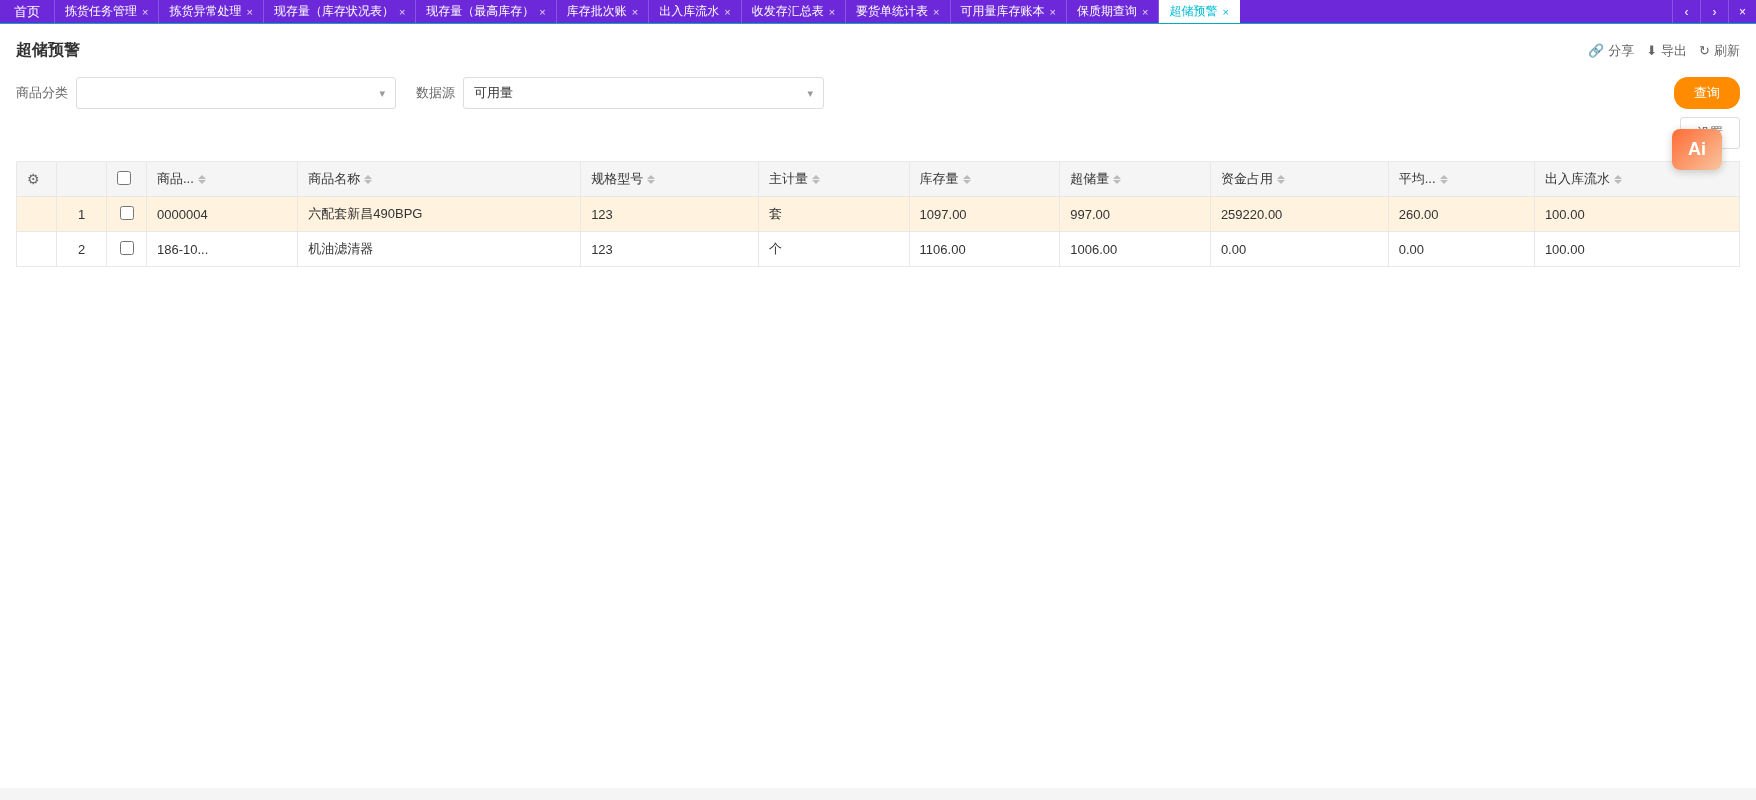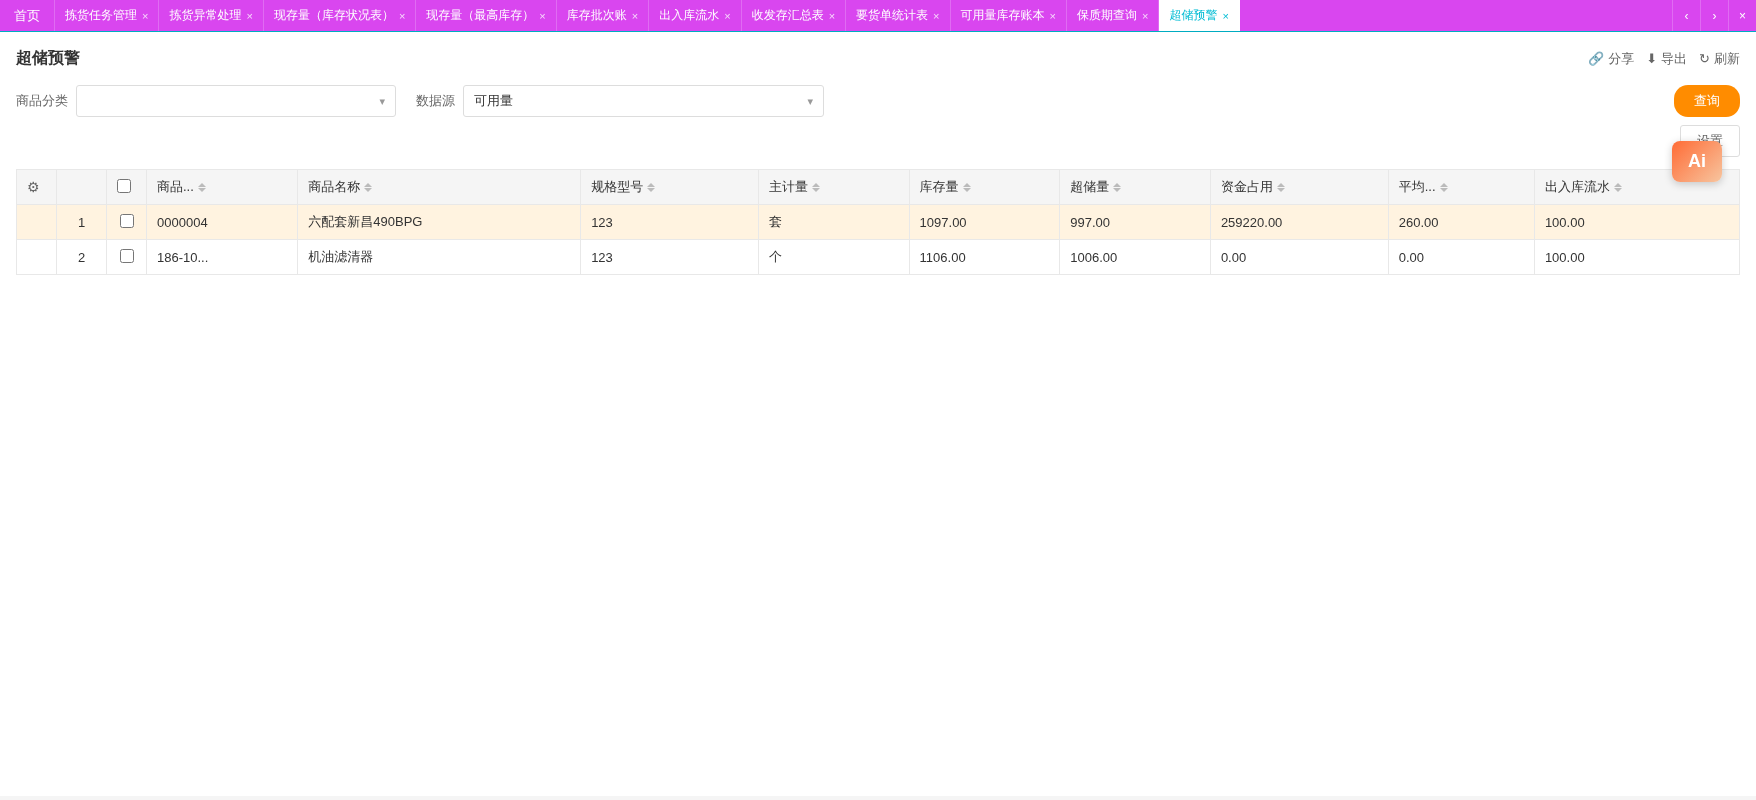--- a/index.html
+++ b/index.html
@@ -1,23 +1,23 @@
 <!DOCTYPE html>
 <html><head>
   <meta charset="utf-8">
   <style>
     * { margin: 0; padding: 0; box-sizing: border-box; }
     body { font-family: 'Microsoft YaHei', Arial, sans-serif; font-size: 13px; background: #f5f5f5; color: #333; }
 
     
     .top-nav {
-      background: #d946ef;
-      display: flex;
-      align-items: center;
-      height: 32px;
+      background: #6d28d9;
+      display: flex;
+      align-items: center;
+      height: 24px;
       overflow: hidden;
       border-bottom: 1px solid #00acc1;
     }
     .nav-tab {
       display: flex;
       align-items: center;
       padding: 0 10px;
       height: 100%;
       color: #fff;
       font-size: 12px;
@@ -249,21 +249,21 @@
     }
 
     input[type="checkbox"] {
       cursor: pointer;
       width: 14px;
       height: 14px;
     }
 
     .ai-badge {
       position: fixed;
-      top: 141px;
+      top: 129px;
       right: 34px;
       background: linear-gradient(135deg, #ff6b35, #f7c59f);
       color: #fff;
       font-size: 18px;
       font-weight: bold;
       padding: 10px 16px;
       border-radius: 8px;
       cursor: pointer;
       box-shadow: 0 2px 8px rgba(0,0,0,0.2);
     }

